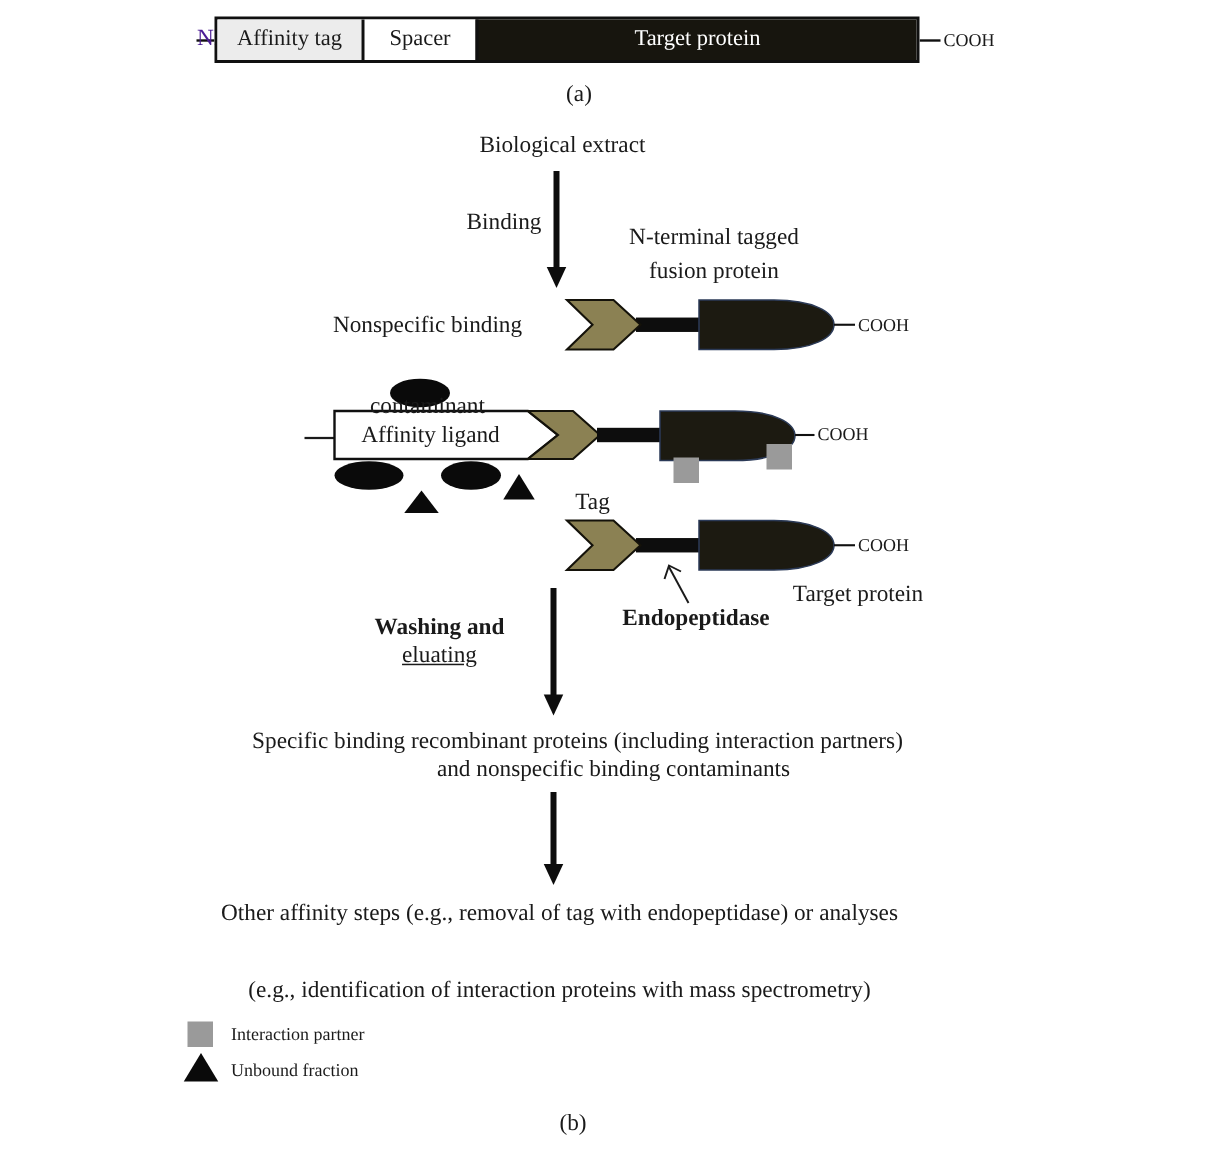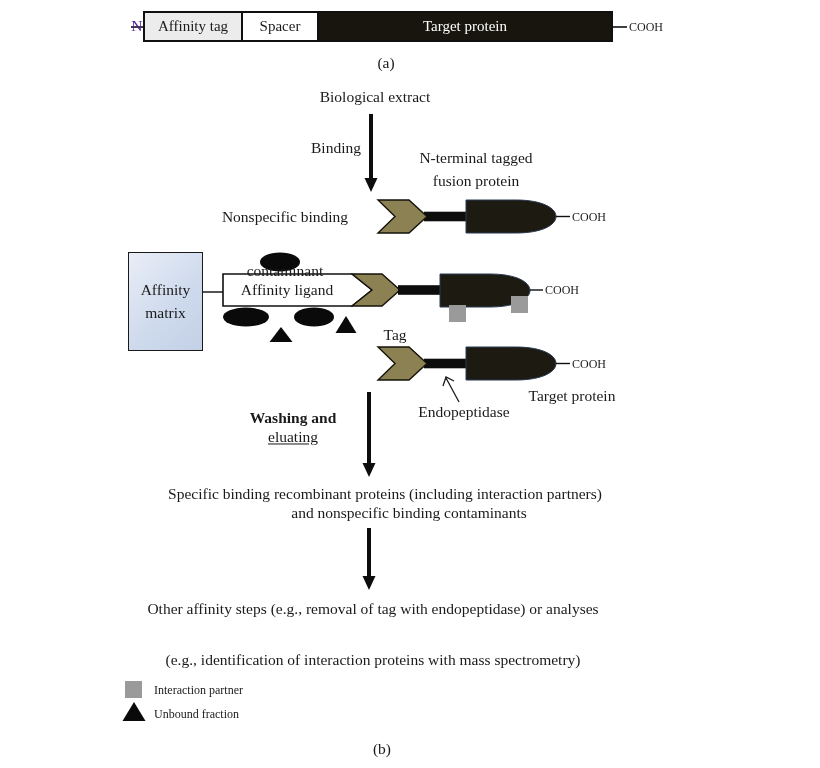--- a/index.html
+++ b/index.html
@@ -119,32 +119,28 @@
 
   <div class="lbl" style="left:375px; top:97px;">Biological extract</div>
   <div class="lbl" style="left:336px; top:148px;">Binding</div>
   <div class="lbl" style="left:476px; top:158px;">N-terminal tagged</div>
   <div class="lbl" style="left:476px; top:181px;">fusion protein</div>
   <div class="lbl-left" style="left:572px; top:216.5px;">COOH</div>
 
   <div class="lbl" style="left:285px; top:217px;">Nonspecific binding</div>
   <div class="lbl" style="left:285px; top:239px;margin-top:32px;">contaminant</div>
 
-  <div class="matrix">
-    <div>Affinity</div>
-    <div>matrix</div>
-  </div>
 
   <div class="lbl" style="left:287px; top:290px;">Affinity ligand</div>
   <div class="lbl-left" style="left:545px; top:290px;">COOH</div>
 
   <div class="lbl" style="left:395px; top:335px;">Tag</div>
   <div class="lbl-left" style="left:572px; top:363.5px;">COOH</div>
   <div class="lbl" style="left:572px; top:396px;">Target protein</div>
-  <div class="lbl" style="left:464px; top:412px;">Endopeptidase</div>
+  <div class="lbl" style="left:464px; top:412px;font-weight:bold;">Endopeptidase</div>
 
   <div class="lbl" style="left:293px; top:418px;font-weight:bold;">Washing and</div>
   <div class="lbl" style="left:293px; top:437px;text-decoration:underline;">eluating</div>
 
   <div class="lbl" style="left:373px; top:494px;margin-left:12px;">Specific binding recombinant proteins (including interaction partners)</div>
   <div class="lbl" style="left:373px; top:513px;margin-left:36px;">and nonspecific binding contaminants</div>
 
   <div class="lbl" style="left:373px; top:609px;">Other affinity steps (e.g., removal of tag with endopeptidase) or analyses</div>
   <div class="lbl" style="left:373px; top:630px;margin-top:30px;">(e.g., identification of interaction proteins with mass spectrometry)</div>
 

